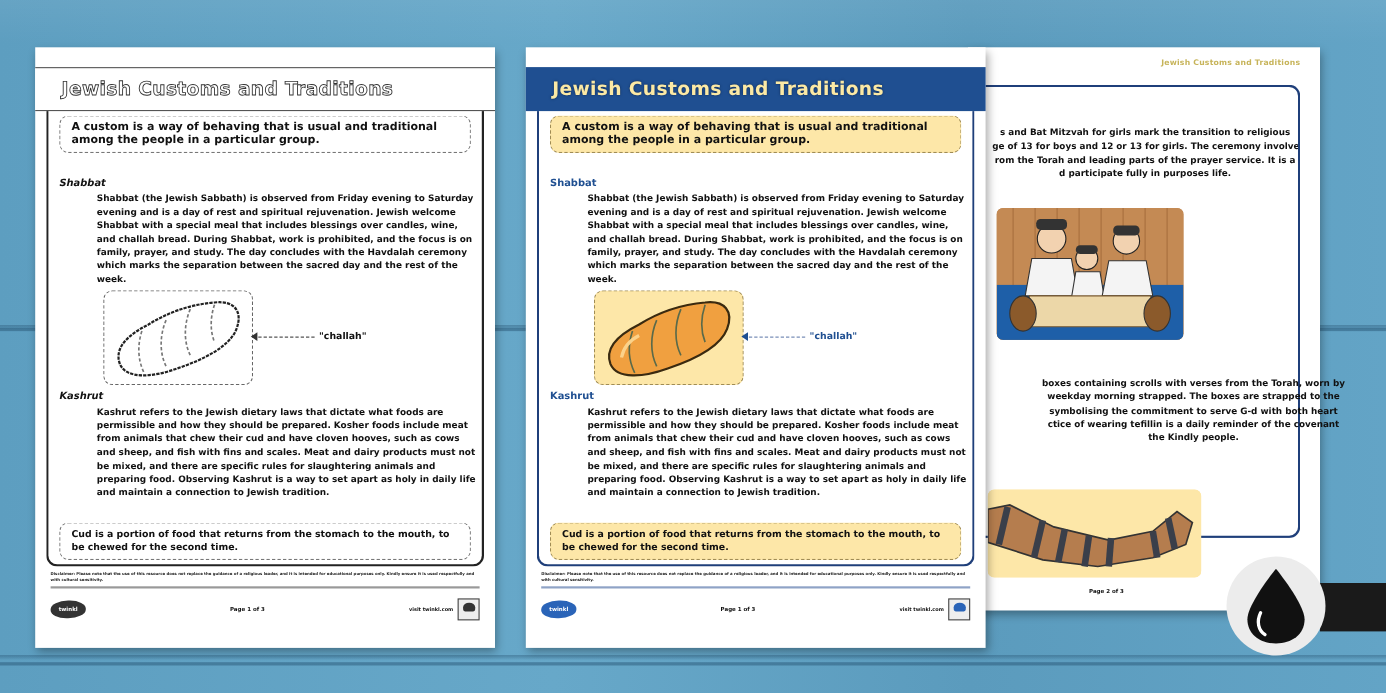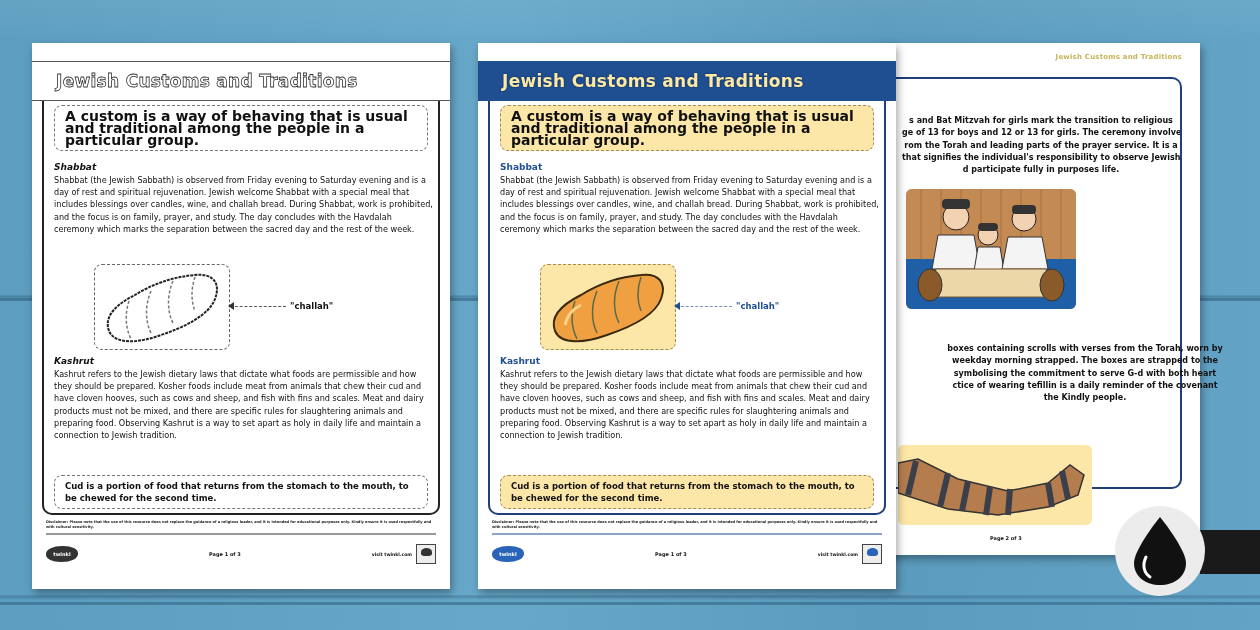--- a/index.html
+++ b/index.html
@@ -38,28 +38,28 @@
 
   .frame {
     position: absolute; left: 10px; top: 58px; width: 398px; height: 414px;
     border: 2px solid #222; border-top: none; border-radius: 0 0 10px 10px;
   }
   #sheet-color .frame { border-color: #1f3f7a; border-width: 2px; }
 
   .callout {
     position: absolute; left: 22px; width: 374px;
     border: 1.5px dashed #777; border-radius: 8px;
-    padding: 4px 10px; font-size: 14px; font-weight: bold; line-height: 12px; color:#111;
+    padding: 4px 10px; font-size: 10px; font-weight: bold; line-height: 12px; color:#111;
   }
   #sheet-color .callout { background: #fde7a8; border-color: #a08c55; }
 
   .section { position:absolute; left: 22px; width: 380px; font-size: 8.1px; line-height: 12.2px; color:#111; font-weight: bold; }
   .section h3 { font-size: 9px; font-weight: bold; font-style: italic; color:#111; line-height: 13px; }
   #sheet-color .section h3 { color: #1f4f91; font-style: normal; }
-  .section p { font-weight: normal; }
+  .section p { font-weight: bold; margin-left: 34px; }
 
   .bread-box {
     position:absolute; left: 62px; top: 221px; width: 136px; height: 86px;
     border: 1.5px dashed #666; border-radius: 8px; background:#fff;
     overflow:hidden;
   }
   #sheet-color .bread-box { background: #fde7a8; border-color:#a08c55; }
 
   .arrow-label { position:absolute; left: 198px; top: 258px; display:flex; align-items:center; }
   .arrow-line { width: 56px; border-top: 1.5px dashed #555; position:relative; }
@@ -136,21 +136,20 @@
   </div>
 </div>
 
 <div class="sheet" id="sheet-right">
   <div class="rs-title">Jewish Customs and Traditions</div>
   <div class="rs-frame"></div>
   <div class="rs-text" style="top:72px;">
     <div>s and Bat Mitzvah for girls mark the transition to religious</div>
     <div>ge of 13 for boys and 12 or 13 for girls. The ceremony involves</div>
     <div>rom the Torah and leading parts of the prayer service. It is a</div>
-    <div> that signifies the individual's responsibility to observe Jewish</div>
     <div>d participate fully in purposes life.</div>
   </div>
   <div class="rs-img1">
     <svg width="170" height="120" viewBox="0 0 170 120">
       <rect width="170" height="120" fill="#c48a54"></rect>
       <g stroke="#a86e3e" stroke-width="1">
         <line x1="15" y1="0" x2="15" y2="70"></line>
           <line x1="35" y1="0" x2="35" y2="70"></line>
           <line x1="55" y1="0" x2="55" y2="70"></line>
         <line x1="75" y1="0" x2="75" y2="70"></line>

